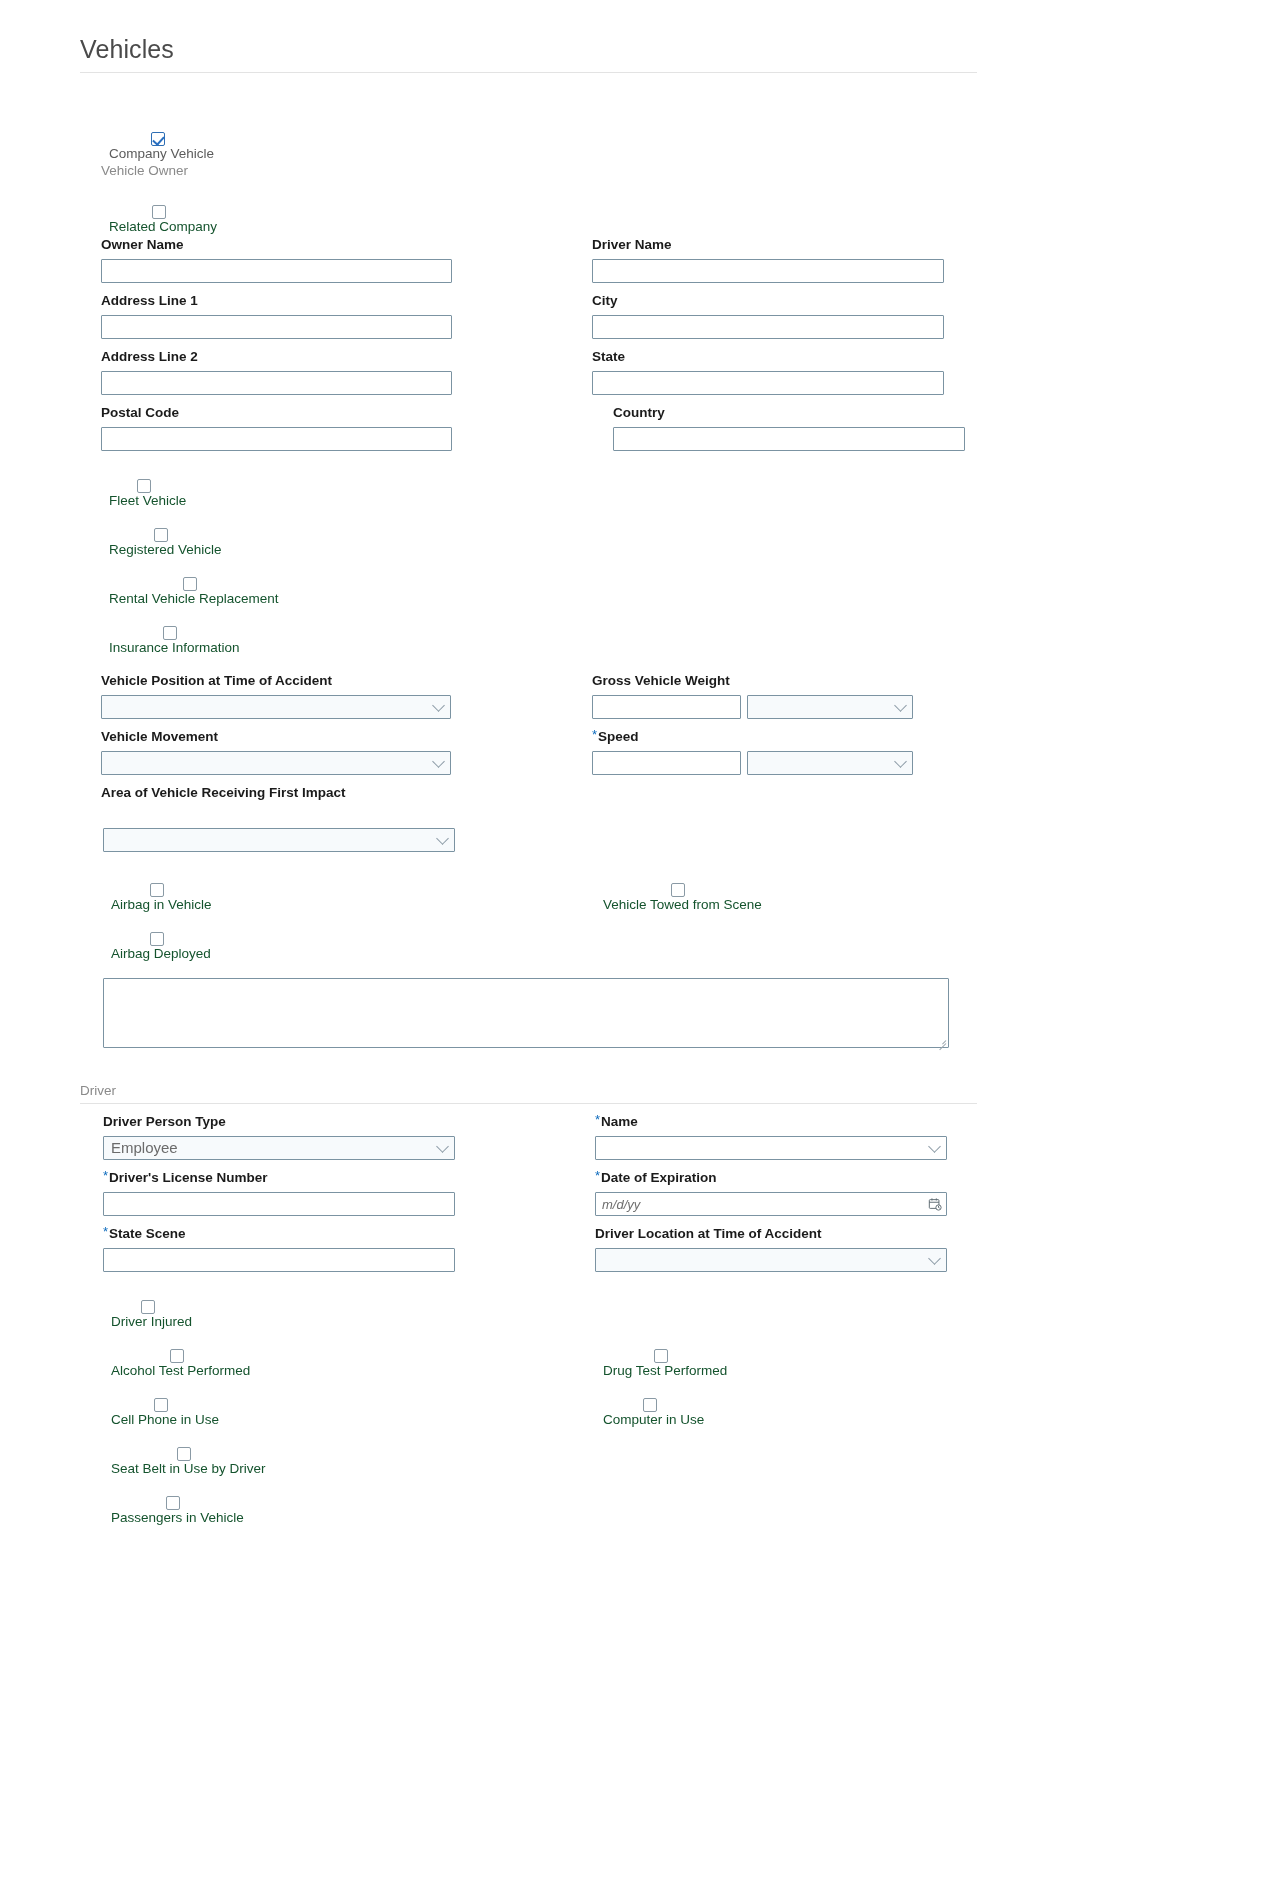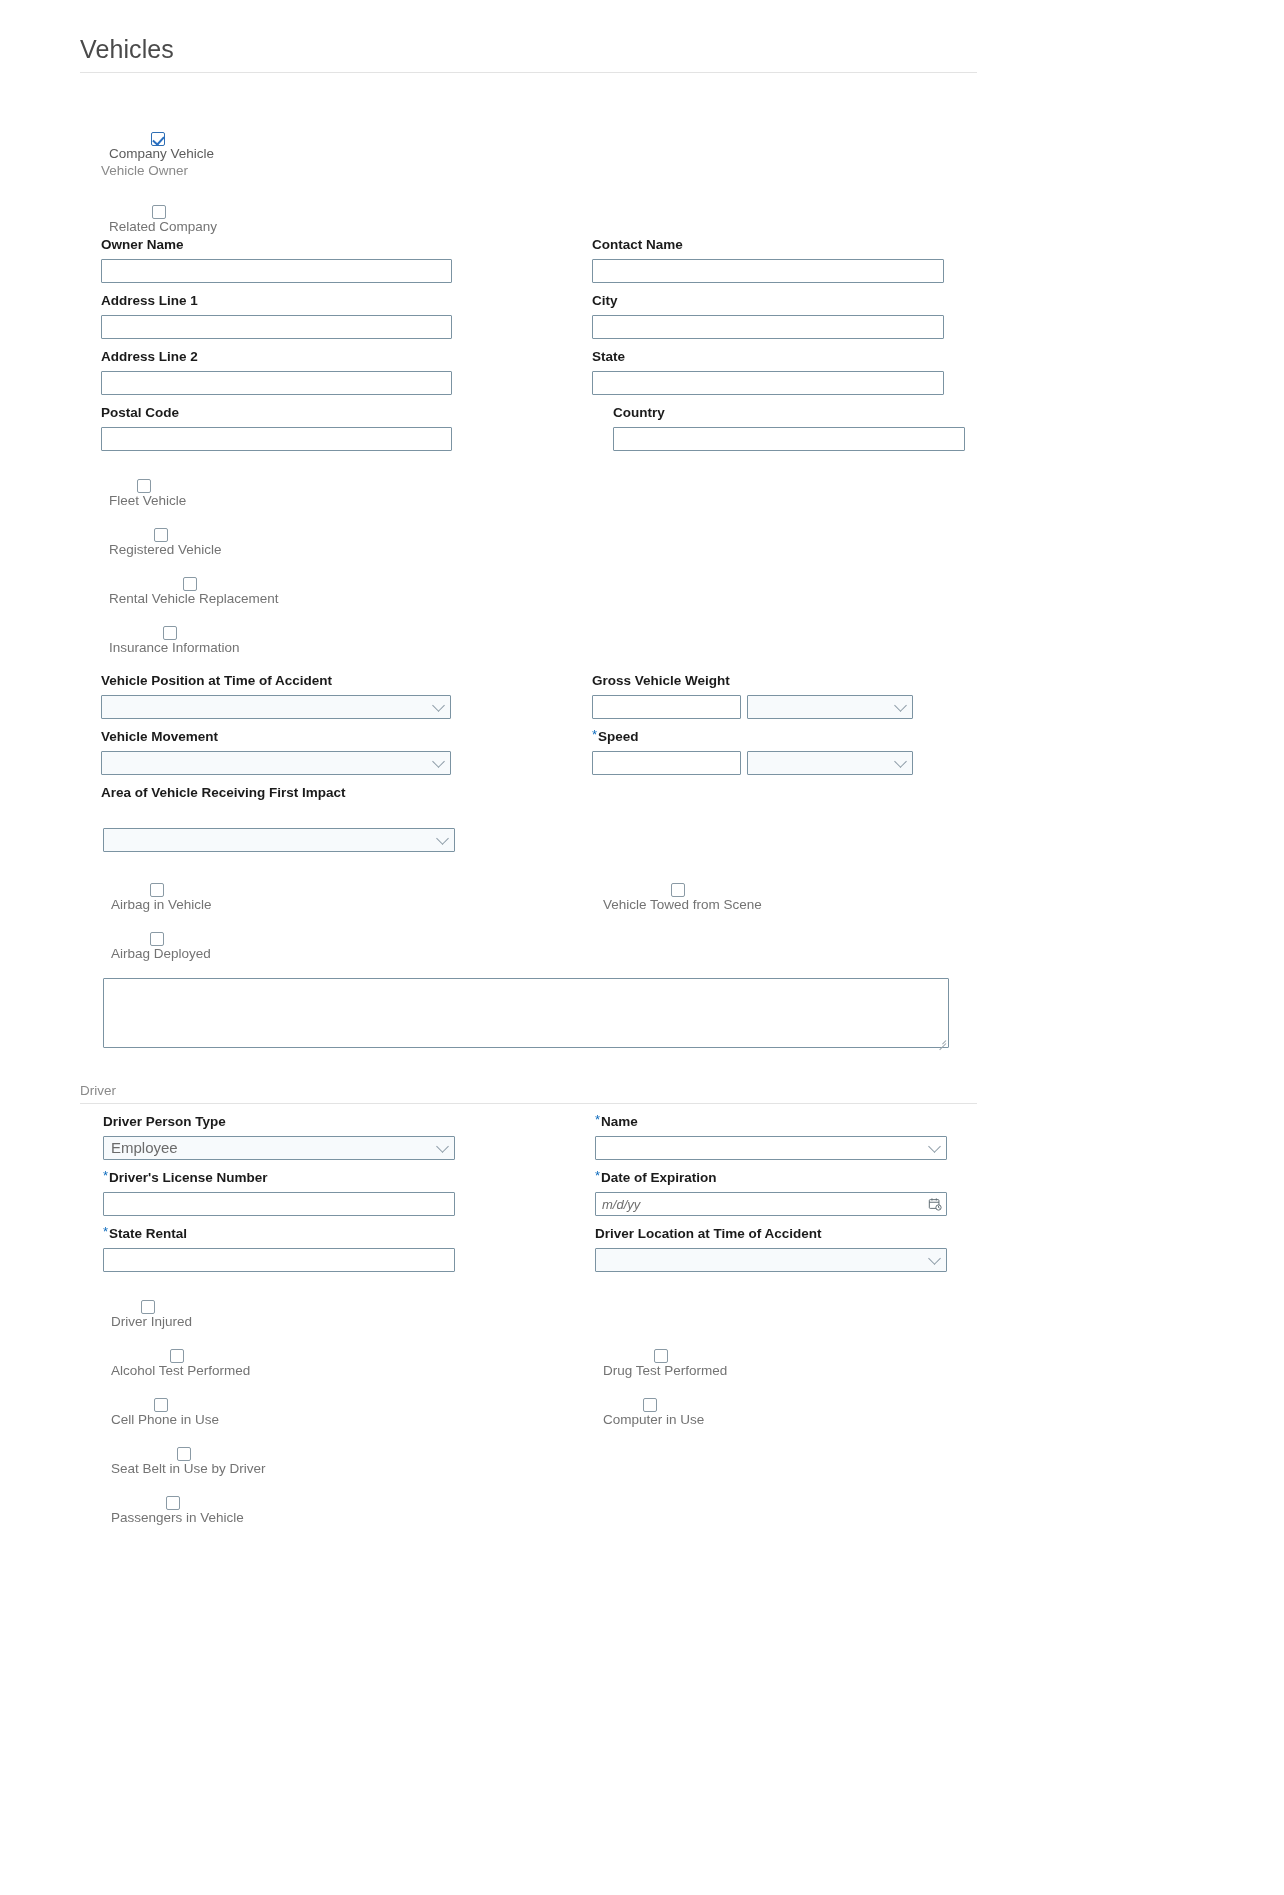--- a/index.html
+++ b/index.html
@@ -145,21 +145,21 @@
     content:"";
     position:absolute;
     left:3.5px; top:0.5px;
     width:5px; height:9px;
     border-right:2px solid #2a6fc0;
     border-bottom:2px solid #2a6fc0;
     transform:rotate(42deg);
   }
   .cb-label {
     font-size:13.5px;
-    color:#737373;
+    color:#14532d;
     margin-left:8px;
     line-height:16px;
     white-space:nowrap;
   }
 
   
   .group-label {
     position:absolute;
     font-size:13.5px;
     color:#8a8a8a;
@@ -202,21 +202,21 @@
     <div class="checkbox-row" style="left:101px; top:205px;">
       <span class="cbox"></span>
       <span class="cb-label">Related Company</span>
     </div>
 
     <div class="row" style="left:101px; top:236px;">
       <div class="field-label">Owner Name</div>
       <input class="text-input" style="width: 351px; margin-top: 6px;" value="">
     </div>
     <div class="row" style="left:592px; top:236px;">
-      <div class="field-label">Contact Name</div>
+      <div class="field-label">Driver Name</div>
       <input class="text-input" style="width: 352px; margin-top: 6px;" value="">
     </div>
 
     <div class="row" style="left:101px; top:292px;">
       <div class="field-label">Address Line 1</div>
       <input class="text-input" style="width: 351px; margin-top: 6px;" value="">
     </div>
     <div class="row" style="left:592px; top:292px;">
       <div class="field-label">City</div>
       <input class="text-input" style="width: 352px; margin-top: 6px;" value="">
@@ -361,21 +361,21 @@
             <line x1="9.5" y1="1.6" x2="9.5" y2="4"></line>
             <circle cx="12" cy="12" r="3" fill="#ffffff"></circle>
             <line x1="12" y1="10.2" x2="12" y2="12"></line>
             <line x1="12" y1="12" x2="13.3" y2="12.7"></line>
           </svg>
         </span>
       </div>
     </div>
 
     <div class="row" style="left:103px; top:1225px;">
-      <div class="field-label"><span class="req-star">*</span><span>State Rental</span></div>
+      <div class="field-label"><span class="req-star">*</span><span>State Scene</span></div>
       <input class="text-input" style="width: 352px; margin-top: 6px;" value="">
     </div>
     <div class="row" style="left:595px; top:1225px;">
       <div class="field-label">Driver Location at Time of Accident</div>
       <div class="select-box" style="width:352px; margin-top:6px;">
         <span class="select-value"></span>
         <span class="chev"></span>
       </div>
     </div>
 

